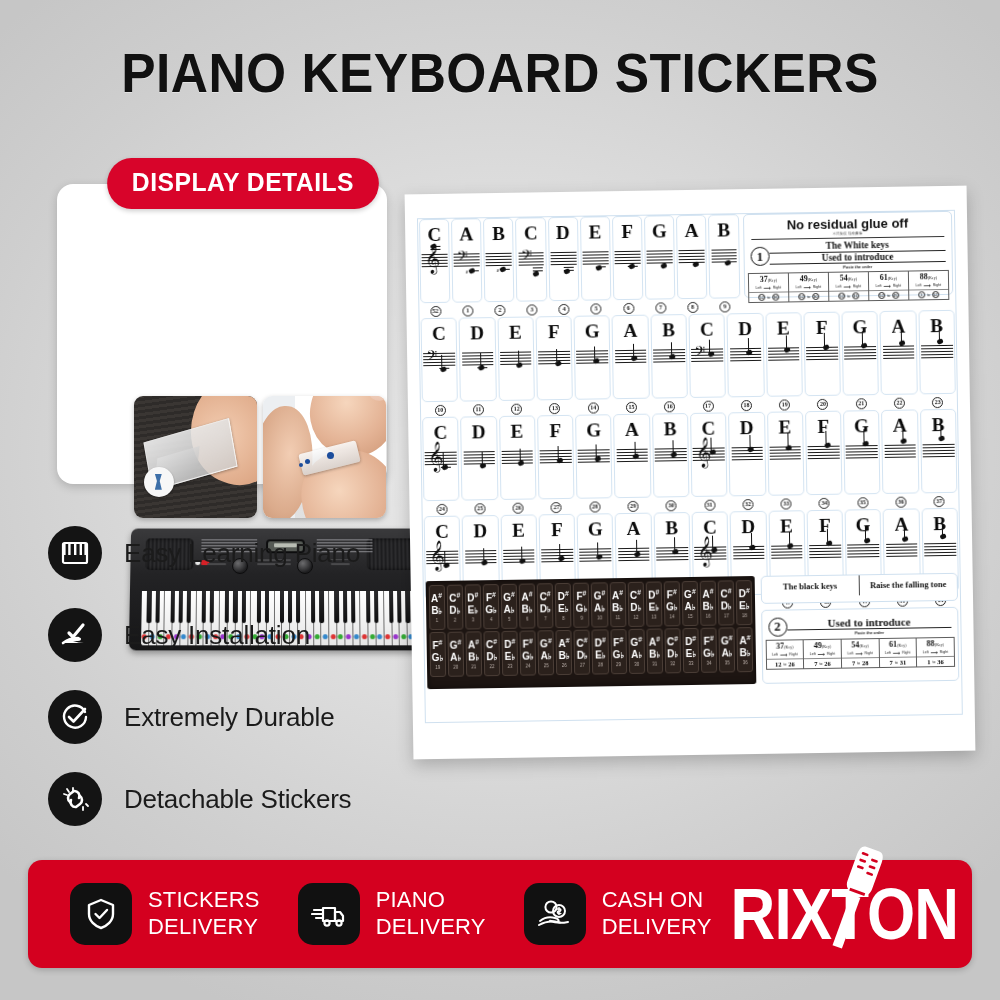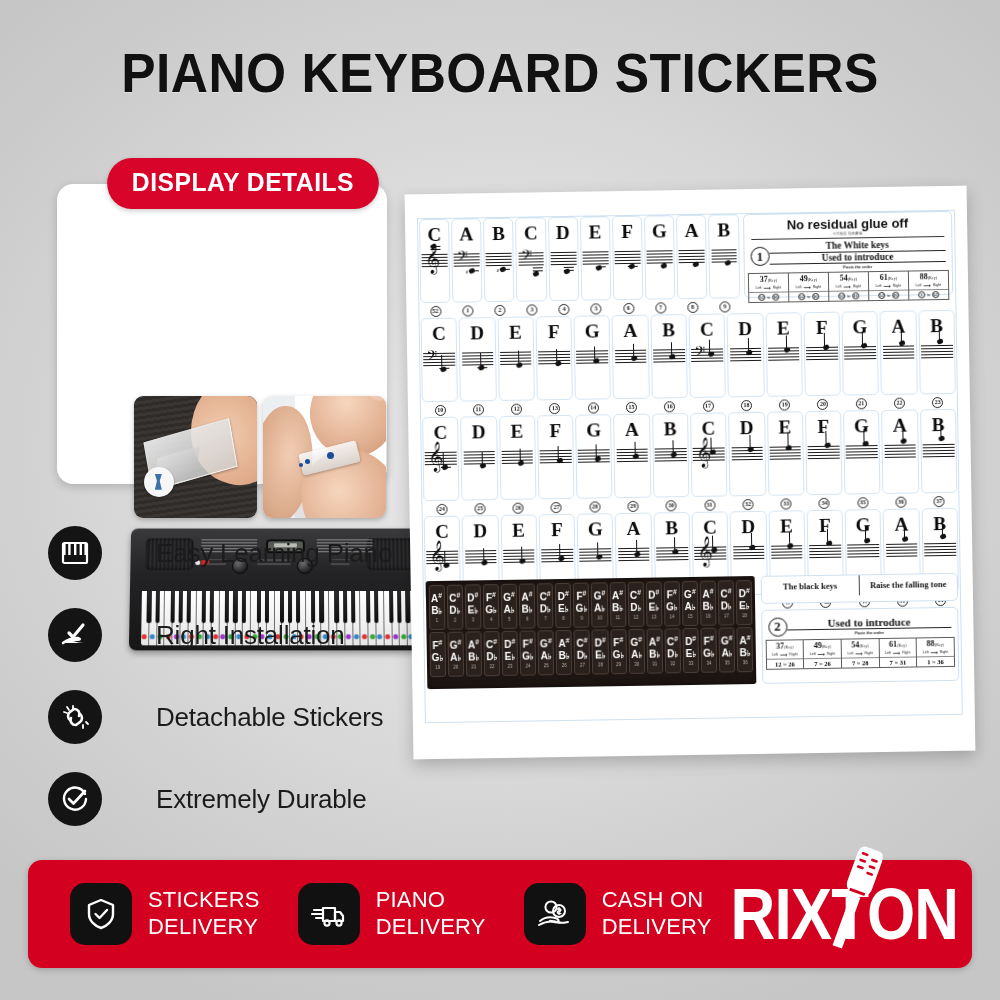--- a/index.html
+++ b/index.html
@@ -169,21 +169,21 @@
     overflow: hidden;
   }
   .wkey { flex: 1; border-right: 1px solid #6e6e6e; position: relative; background: linear-gradient(180deg,#ffffff,#e6e6e6); }
   .wkey::after { content:""; position:absolute; left:50%; bottom: 12%; transform: translateX(-50%);
     width: 5px; height: 5px; border-radius: 50%; background: var(--dc, #3b6fb5); }
   .bkeys { position:absolute; left:0; top:0; width:100%; height: 58%; pointer-events:none; }
   .bkey { position:absolute; top:0; width: 1.5%; height: 100%; background: linear-gradient(180deg,#2a2a2c,#0e0e0f); border-radius: 0 0 2px 2px; }
 
   
   .features { position: absolute; left: 48px; top: 512px; width: 380px; }
-  .feature { display: flex; align-items: center; height: 82px; gap: 32px; }
+  .feature { display: flex; align-items: center; height: 82px; }
   .f-icon {
     width: 54px; height: 54px; border-radius: 50%;
     background: #141414;
     display: flex; align-items: center; justify-content: center;
     flex: 0 0 54px;
     margin-right: 22px;
   }
   .f-label {
     font-size: 26px;
     color: #1b1b1b;
@@ -487,43 +487,43 @@
   </div>
 
   <div class="feature">
     <div class="f-icon">
       <svg width="30" height="28" viewBox="0 0 30 28">
         <path d="M9 12 L13 16 L23 4" fill="none" stroke="#fff" stroke-width="3.2" stroke-linecap="round" stroke-linejoin="round"></path>
         <path d="M3 22 C7 17 13 16 17 16 C20 16 21 17 21 18 C21 19 20 20 18 20 L13 20 C17 21 20 22 24 22" fill="#fff"></path>
         <path d="M3 22 C8 18 14 17 18 17" fill="none" stroke="#fff" stroke-width="2.6" stroke-linecap="round"></path>
       </svg>
     </div>
-    <div class="f-label">Right Installation</div>
+    <div class="f-label">Easy Installation</div>
+  </div>
+
+  <div class="feature">
+    <div class="f-icon">
+      <svg width="30" height="28" viewBox="0 0 30 28">
+        <path d="M25 9 A11 11 0 1 0 26 14" fill="none" stroke="#fff" stroke-width="2.4" stroke-linecap="round"></path>
+        <path d="M9 14 L13.5 18.5 L25 6" fill="none" stroke="#fff" stroke-width="2.6" stroke-linecap="round" stroke-linejoin="round"></path>
+      </svg>
+    </div>
+    <div class="f-label">Extremely Durable</div>
   </div>
 
   <div class="feature">
     <div class="f-icon">
       <svg width="30" height="28" viewBox="0 0 30 28">
         <path d="M10 17 A5 5 0 0 1 10 9 L14 6 A5 5 0 0 1 19 13" fill="none" stroke="#fff" stroke-width="2.6" stroke-linecap="round"></path>
         <path d="M20 11 A5 5 0 0 1 20 19 L16 22 A5 5 0 0 1 11 15" fill="none" stroke="#fff" stroke-width="2.6" stroke-linecap="round"></path>
         <path d="M13 3 L13 6 M7 4 L9 7 M4 9 L7 10" fill="none" stroke="#fff" stroke-width="1.8" stroke-linecap="round"></path>
         <path d="M23 22 L23 25 M26 19 L28 21" fill="none" stroke="#fff" stroke-width="1.8" stroke-linecap="round"></path>
       </svg>
     </div>
     <div class="f-label">Detachable Stickers</div>
-  </div>
-
-  <div class="feature">
-    <div class="f-icon">
-      <svg width="30" height="28" viewBox="0 0 30 28">
-        <path d="M25 9 A11 11 0 1 0 26 14" fill="none" stroke="#fff" stroke-width="2.4" stroke-linecap="round"></path>
-        <path d="M9 14 L13.5 18.5 L25 6" fill="none" stroke="#fff" stroke-width="2.6" stroke-linecap="round" stroke-linejoin="round"></path>
-      </svg>
-    </div>
-    <div class="f-label">Extremely Durable</div>
   </div>
 </div>
 
 <div class="sheet-wrap">
   <div class="sheet">
     <div class="sheet-inner">
 
       <div style="position:relative;">
         <div class="wrow" style="width:60%;">
           <div class="wcell">

